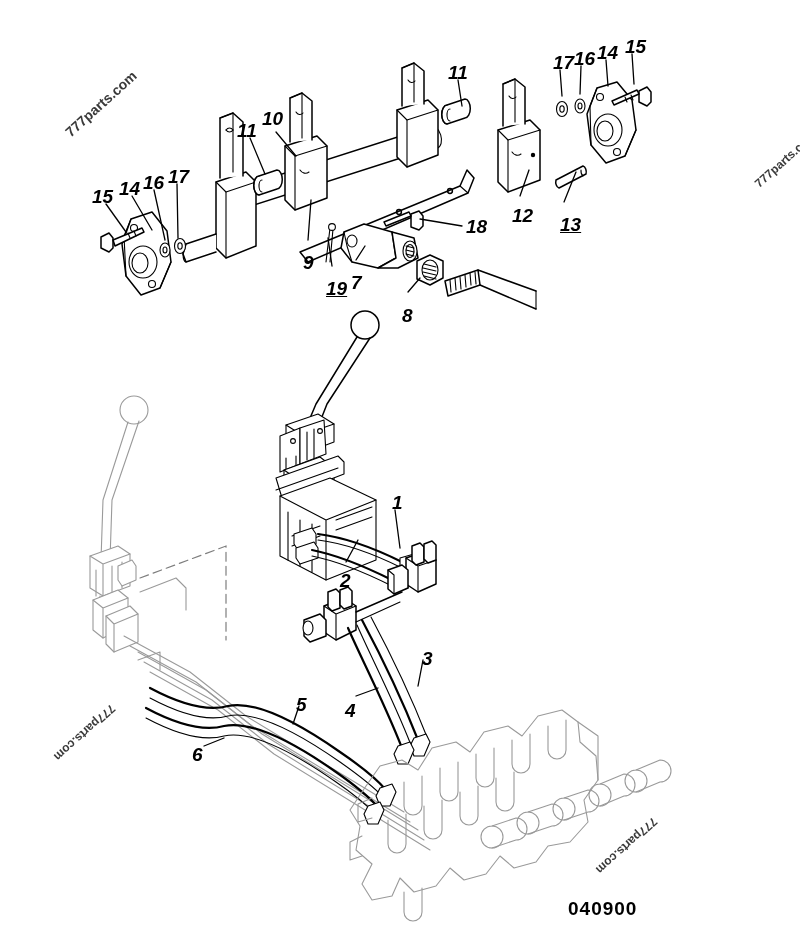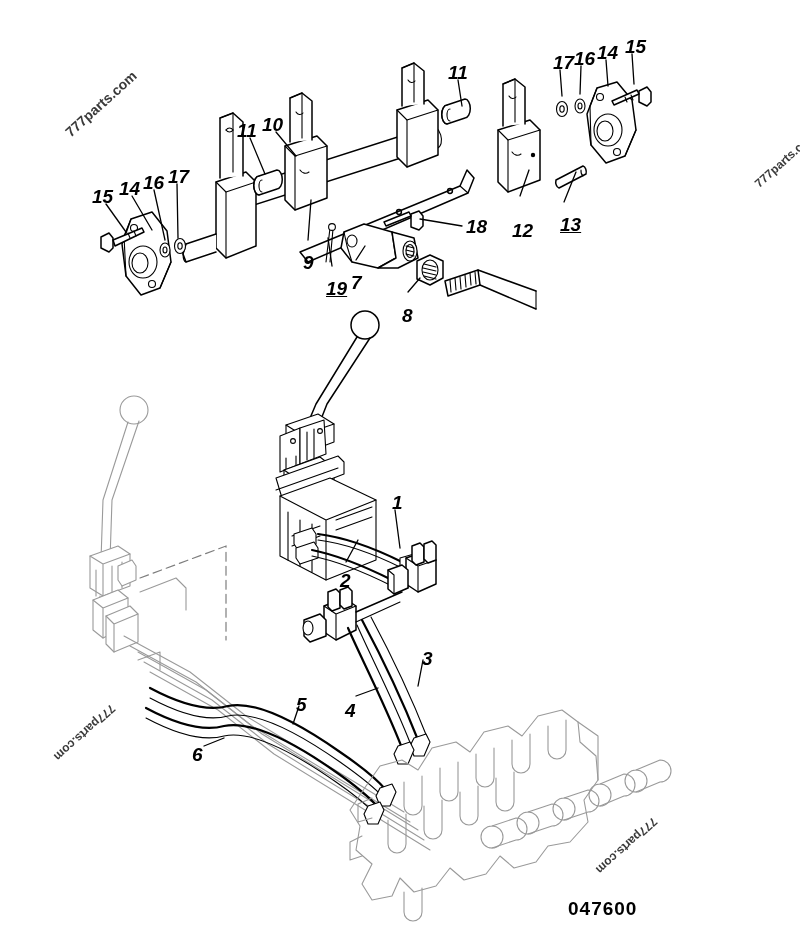--- a/index.html
+++ b/index.html
@@ -362,43 +362,43 @@
         <polyline class="lead" points="204,746 224,738"></polyline>
       </g>
   </svg>
 
   <div id="callout-layer">
       <div class="callout n" style="left: 92px; top: 186px;">15</div>
       <div class="callout n" style="left: 119px; top: 178px;">14</div>
       <div class="callout n" style="left: 143px; top: 172px;">16</div>
       <div class="callout n" style="left: 168px; top: 166px;">17</div>
       <div class="callout n" style="left: 237px; top: 120px;">11</div>
-      <div class="callout n" style="left: 262px; top: 114px;">10</div>
+      <div class="callout n" style="left: 262px; top: 108px;">10</div>
       <div class="callout n" style="left: 448px; top: 62px;">11</div>
       <div class="callout n" style="left: 303px; top: 252px;">9</div>
       <div class="callout n" style="left: 326px; top: 278px; text-decoration: underline;">19</div>
       <div class="callout n" style="left: 351px; top: 272px;">7</div>
       <div class="callout n" style="left: 402px; top: 305px;">8</div>
       <div class="callout n" style="left: 466px; top: 216px;">18</div>
-      <div class="callout n" style="left: 512px; top: 220px;">12</div>
+      <div class="callout n" style="left: 512px; top: 205px;">12</div>
       <div class="callout n" style="left: 560px; top: 214px; text-decoration: underline;">13</div>
       <div class="callout n" style="left: 553px; top: 52px;">17</div>
       <div class="callout n" style="left: 574px; top: 48px;">16</div>
       <div class="callout n" style="left: 597px; top: 42px;">14</div>
       <div class="callout n" style="left: 625px; top: 36px;">15</div>
       <div class="callout n" style="left: 392px; top: 492px;">1</div>
       <div class="callout n" style="left: 340px; top: 570px;">2</div>
       <div class="callout n" style="left: 422px; top: 648px;">3</div>
       <div class="callout n" style="left: 345px; top: 700px;">4</div>
       <div class="callout n" style="left: 296px; top: 694px;">5</div>
       <div class="callout n" style="left: 192px; top: 744px;">6</div>
     </div>
 
   <div id="watermark-layer">
       <div class="wm" style="left: 62px; top: 128px; font-size: 14px; color: rgb(58, 58, 58); transform-origin: 0px 0px; transform: rotate(-42deg);">777parts.com</div>
       <div class="wm" style="left: 752px; top: 180px; font-size: 12px; color: rgb(58, 58, 58); transform-origin: 0px 0px; transform: rotate(-42deg);">777parts.co</div>
       <div class="wm" style="left: 118px; top: 712px; font-size: 12px; color: rgb(58, 58, 58); transform-origin: 0px 0px; transform: rotate(-42deg) scale(-1, -1);">777parts.com</div>
       <div class="wm" style="left: 660px; top: 825px; font-size: 12px; color: rgb(58, 58, 58); transform-origin: 0px 0px; transform: rotate(-42deg) scale(-1, -1);">777parts.com</div>
     </div>
 
-  <div id="partno">047600</div>
+  <div id="partno">040900</div>
 
 </div>
 
 </body></html>

